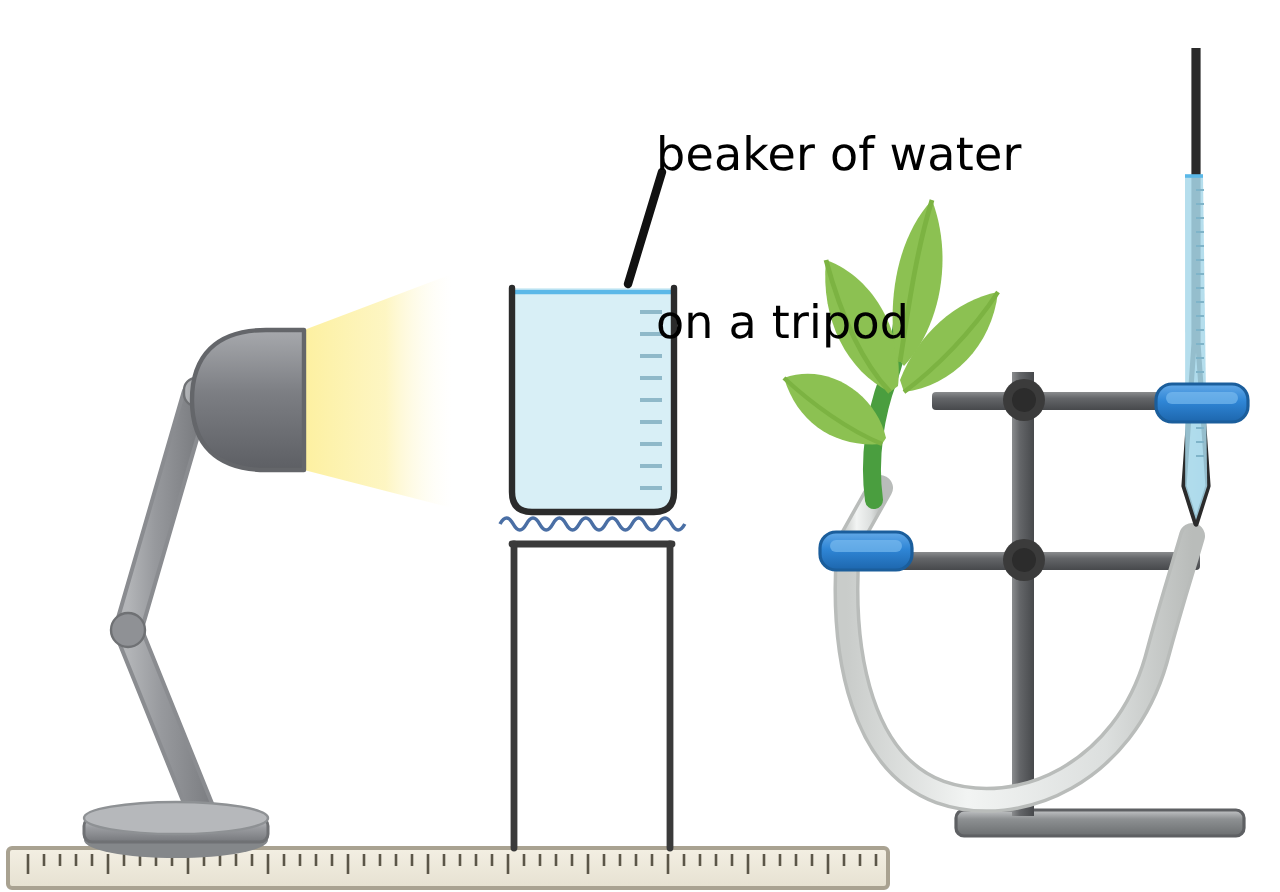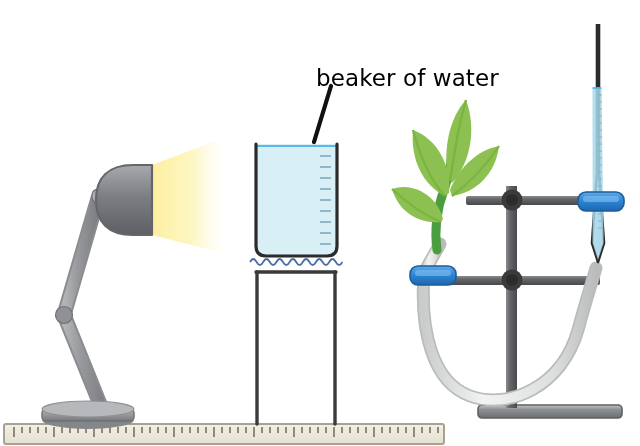--- a/index.html
+++ b/index.html
@@ -25,21 +25,21 @@
   .lbl {
     position: absolute;
     white-space: pre;
     font-family: "DejaVu Sans", sans-serif;
     font-size: 23px;
     line-height: 28px;
     color: #000000;
     letter-spacing: 0.1px;
   }
   #caption {
-    left: 316px;
+    left: 328px;
     top: 8px;
     width: 260px;
   }
 </style>
 </head>
 <body>
 
 <div id="stage">
 
   <svg id="scene" viewBox="0 0 640 446">
@@ -282,15 +282,16 @@
       <rect x="583" y="196" width="36" height="6" rx="3" fill="#7dbdf0" opacity="0.65"></rect>
     </g>
     <g>
       <rect x="410" y="266" width="46" height="19" rx="8" fill="url(#gClamp)" stroke="#1b5e9c" stroke-width="1.6"></rect>
       <rect x="415" y="270" width="36" height="6" rx="3" fill="#7dbdf0" opacity="0.65"></rect>
     </g>
   </svg>
 
   <div class="lbl" id="caption">
     <div>beaker of water</div>
+    <div>on a tripod</div>
   </div>
 
 </div>
 
 </body></html>

